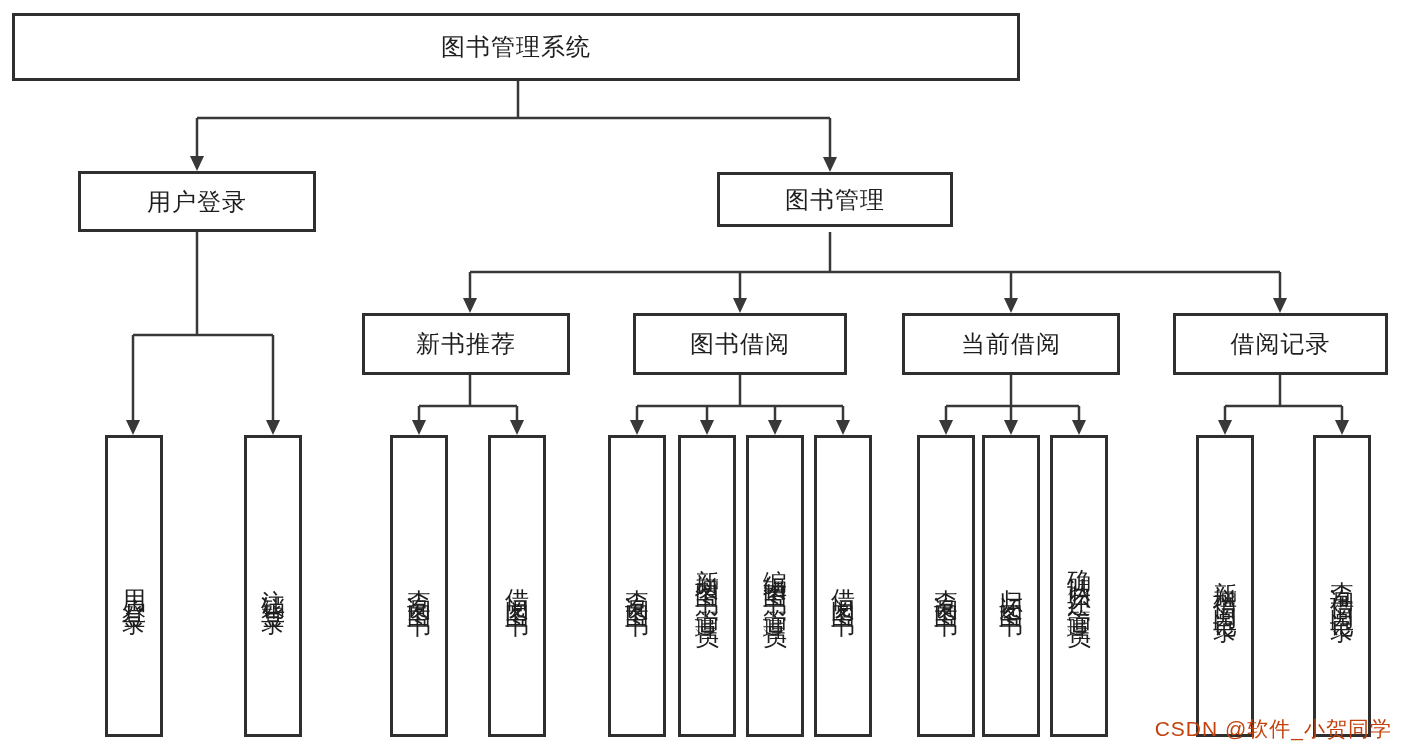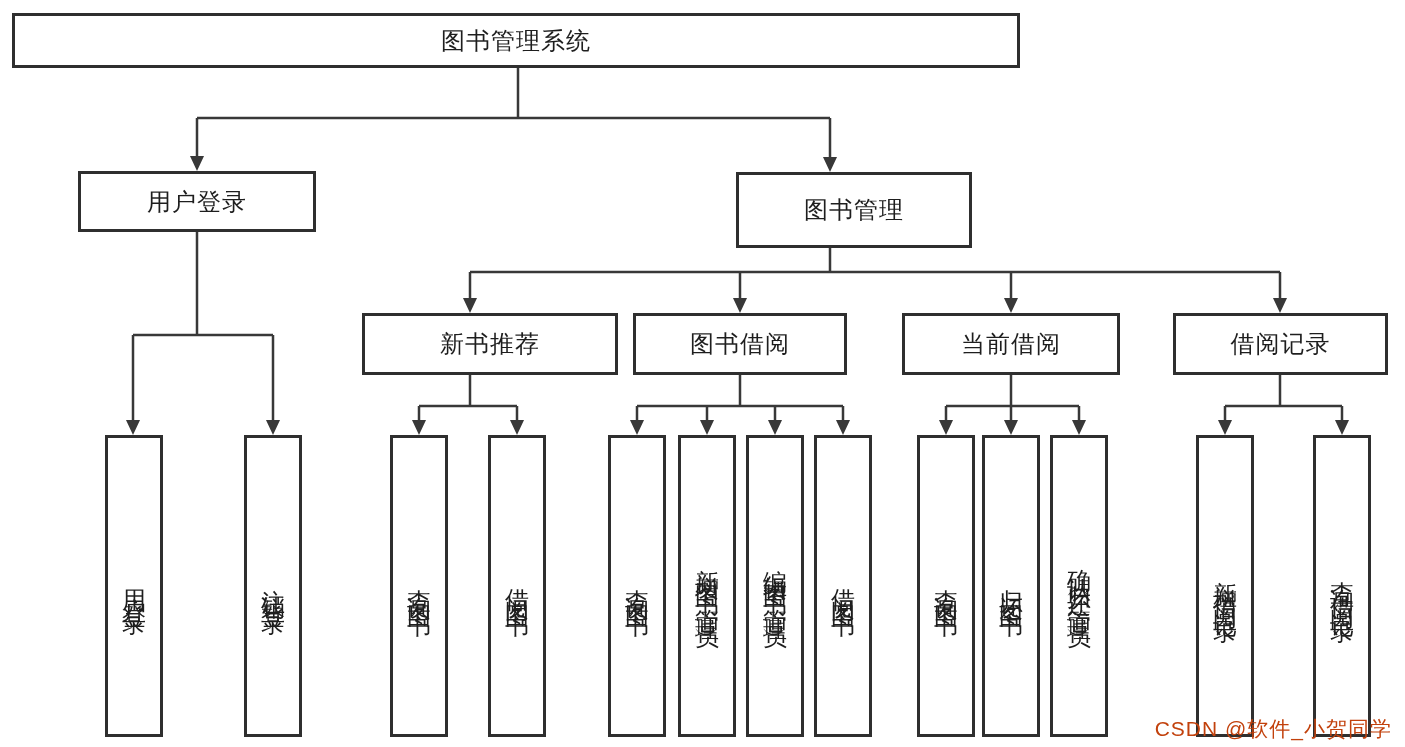--- a/index.html
+++ b/index.html
@@ -87,26 +87,26 @@
       <polygon points="1072,420 1086,420 1079,435" fill="#383838" stroke="none"></polygon>
     </g>
 
     <g>
       <path d="M1280,375 V406 M1225,406 H1342 M1225,406 V421 M1342,406 V421"></path>
       <polygon points="1218,420 1232,420 1225,435" fill="#383838" stroke="none"></polygon>
       <polygon points="1335,420 1349,420 1342,435" fill="#383838" stroke="none"></polygon>
     </g>
   </svg>
 
-  <div class="box h" style="left:12px;top:13px;width:1008px;height:55px">图书管理系统</div>
+  <div class="box h" style="left:12px;top:13px;width:1008px;height:68px">图书管理系统</div>
 
   <div class="box h" style="left:78px;top:171px;width:238px;height:61px">用户登录</div>
-  <div class="box h" style="left:736px;top:172px;width:236px;height:76px">图书管理</div>
+  <div class="box h" style="left:717px;top:172px;width:236px;height:55px">图书管理</div>
 
-  <div class="box h" style="left:362px;top:313px;width:256px;height:62px">新书推荐</div>
+  <div class="box h" style="left:362px;top:313px;width:208px;height:62px">新书推荐</div>
   <div class="box h" style="left:633px;top:313px;width:214px;height:62px">图书借阅</div>
   <div class="box h" style="left:902px;top:313px;width:218px;height:62px">当前借阅</div>
   <div class="box h" style="left:1173px;top:313px;width:215px;height:62px">借阅记录</div>
 
   <div class="box v" style="left:105px;top:435px;width:58px;height:302px">
     <span class="vtext">用户登录</span>
   </div>
   <div class="box v" style="left:244px;top:435px;width:58px;height:302px">
     <span class="vtext">注销登录</span>
   </div>

